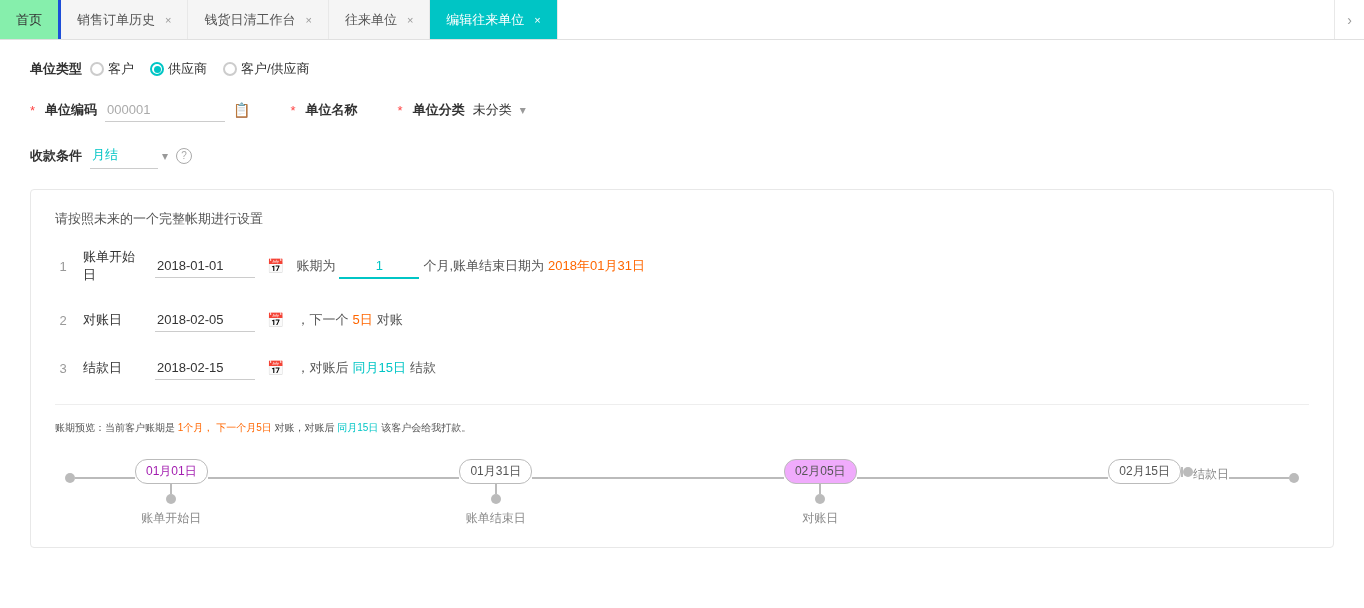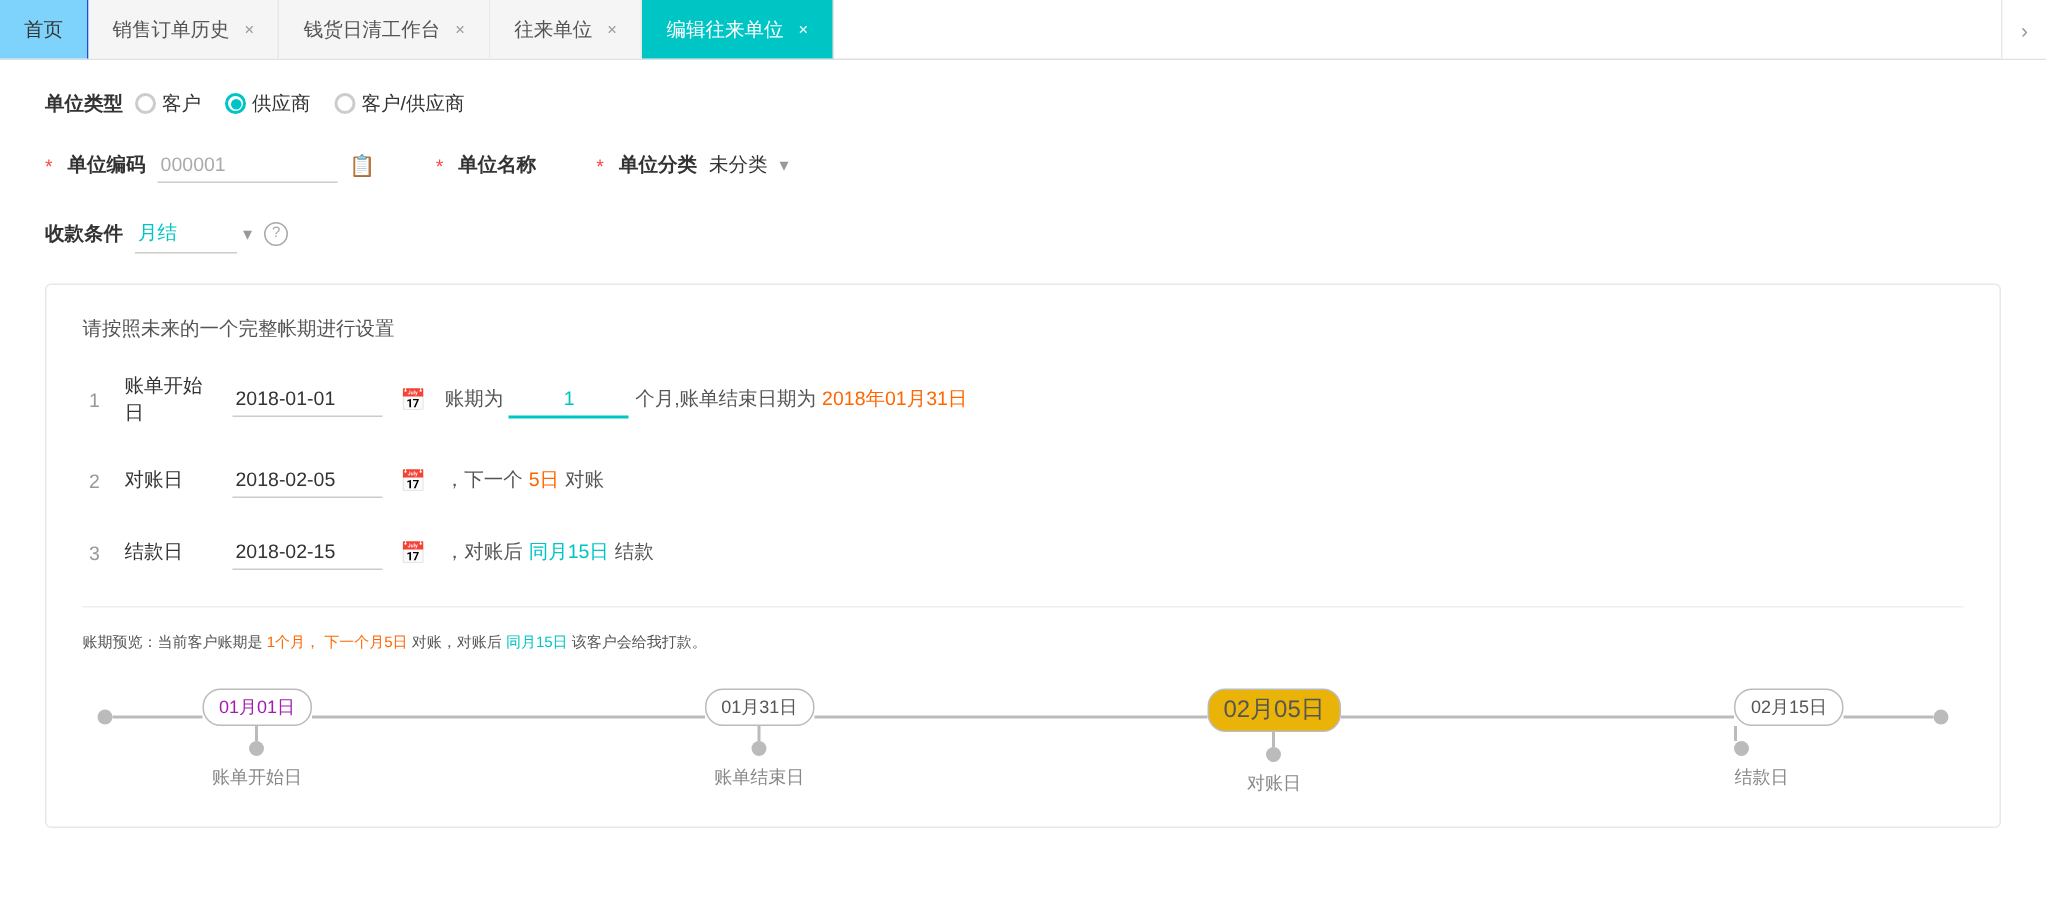--- a/index.html
+++ b/index.html
@@ -24,23 +24,23 @@
       border-right: 1px solid #e8e8e8;
       white-space: nowrap;
       gap: 6px;
       background: #f5f5f5;
     }
     .tab-item.active {
       background: #00c5c5;
       color: #fff;
     }
     .tab-item.home {
-      background: #7dd3fc;
-      color: #333;
-      border-right: 1px solid #1d4ed8;
+      background: #86efac;
+      color: #333;
+      border-right: 3px solid #1d4ed8;
     }
     .tab-close {
       font-size: 11px;
       color: #999;
       cursor: pointer;
       margin-left: 4px;
     }
     .tab-item.active .tab-close {
       color: #fff;
     }
@@ -390,29 +390,29 @@
         <div style="display:flex;flex-direction:column;align-items:center;">
           <div style="border:1px solid #bbb;border-radius:12px;padding:3px 10px;font-size:12px;color:#555;background:#fff;white-space:nowrap;">01月31日</div>
           <div style="width:2px;height:10px;background:#bbb;"></div>
           <div style="width:10px;height:10px;border-radius:50%;background:#bbb;"></div>
           <div style="font-size:12px;color:#888;margin-top:6px;white-space:nowrap;">账单结束日</div>
         </div>
 
         <div style="height:2px;background:#bbb;flex:1;margin-top:18px;"></div>
 
         <div style="display:flex;flex-direction:column;align-items:center;">
-          <div style="border:1px solid #bbb;border-radius:12px;padding:3px 10px;font-size:16px;color:#555;background:#eab308;white-space:nowrap;">02月05日</div>
+          <div style="border:1px solid #bbb;border-radius:12px;padding:3px 10px;font-size:12px;color:#555;background:#f0abfc;white-space:nowrap;">02月05日</div>
           <div style="width:2px;height:10px;background:#bbb;"></div>
           <div style="width:10px;height:10px;border-radius:50%;background:#bbb;"></div>
           <div style="font-size:12px;color:#888;margin-top:6px;white-space:nowrap;">对账日</div>
         </div>
 
         <div style="height:2px;background:#bbb;flex:1;margin-top:18px;"></div>
 
-        <div style="display:flex;flex-direction:column;align-items:flex-start;">
+        <div style="display:flex;flex-direction:row;align-items:center;">
           <div style="border:1px solid #bbb;border-radius:12px;padding:3px 10px;font-size:12px;color:#555;background:#fff;white-space:nowrap;">02月15日</div>
           <div style="width:2px;height:10px;background:#bbb;"></div>
           <div style="width:10px;height:10px;border-radius:50%;background:#bbb;"></div>
           <div style="font-size:12px;color:#888;margin-top:6px;white-space:nowrap;">结款日</div>
         </div>
 
         <div style="height:2px;background:#bbb;width:60px;margin-top:18px;"></div>
 
         <div style="display:flex;align-items:center;margin-top:14px;">
           <div style="width:10px;height:10px;border-radius:50%;background:#bbb;"></div>

